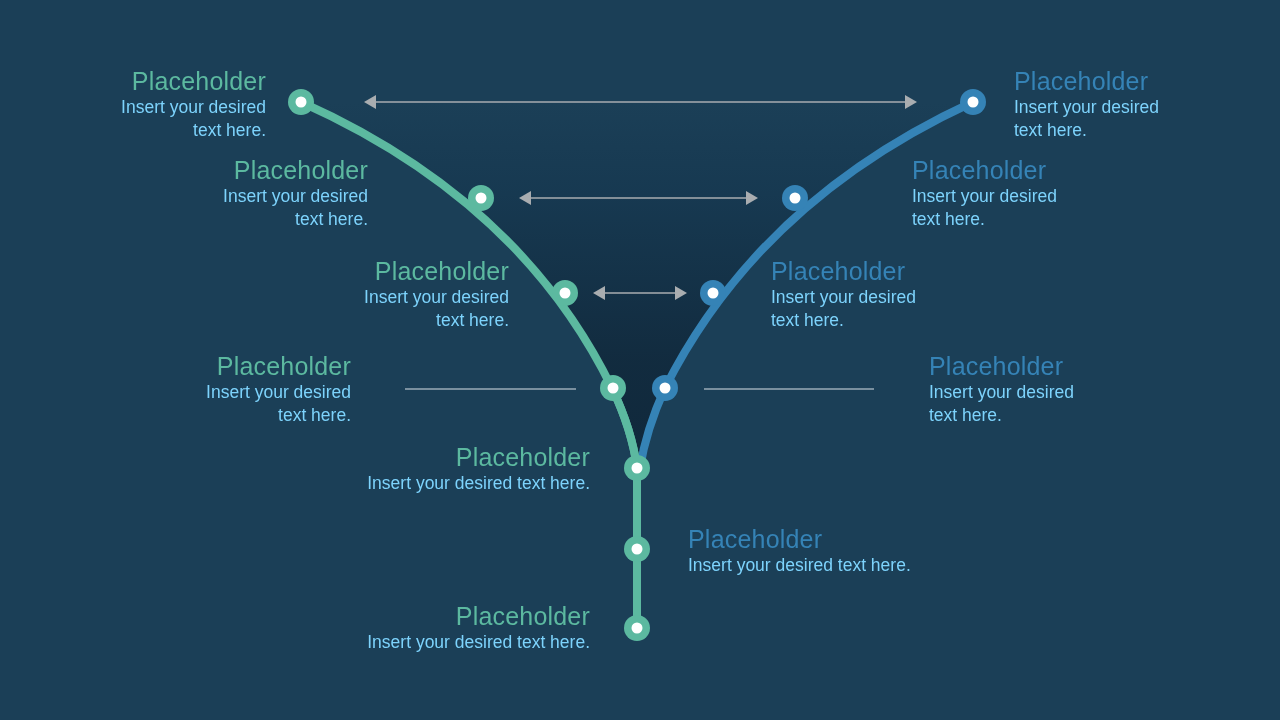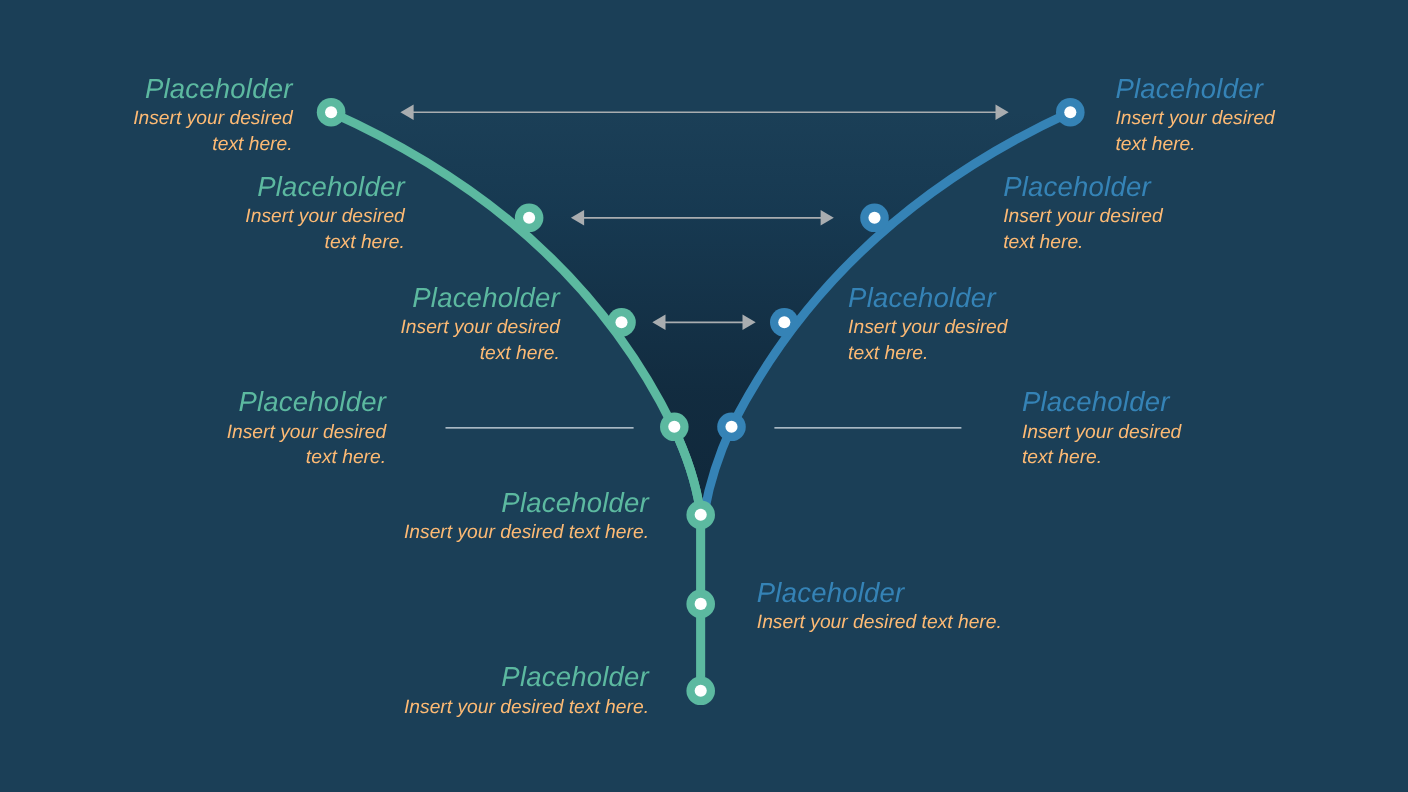--- a/index.html
+++ b/index.html
@@ -2,35 +2,35 @@
 <html><head>
   <meta charset="utf-8">
   <style>
     html, body { margin: 0; padding: 0; }
     body {
       width: 1280px; height: 720px; overflow: hidden;
       background: #1b3f57;
       font-family: "Liberation Sans", "DejaVu Sans", sans-serif;
       position: relative;
     }
-    .stage { position: absolute; left: 0; top: 0; width: 1280px; height: 607px; font-style: italic; }
+    .stage { position: absolute; left: 0; top: 0; width: 1280px; height: 607px; }
     svg.diagram { position: absolute; left: 0; top: 0; }
     .label {
       position: absolute;
       line-height: 23px;
     }
     .label .title {
       font-size: 25px;
       line-height: 30px;
       display: block;
       letter-spacing: 0.2px;
     }
     .label .desc {
       font-size: 17.5px;
-      color: #fdba74;
+      color: #7dd3fc;
       display: block;
       line-height: 23px;
     }
     .left { text-align: right; }
     .right { text-align: left; }
     .green .title { color: #5cb9a0; }
     .blue .title { color: #3583b6; }
     .desc-line { display: block; }
   </style>
 </head>

